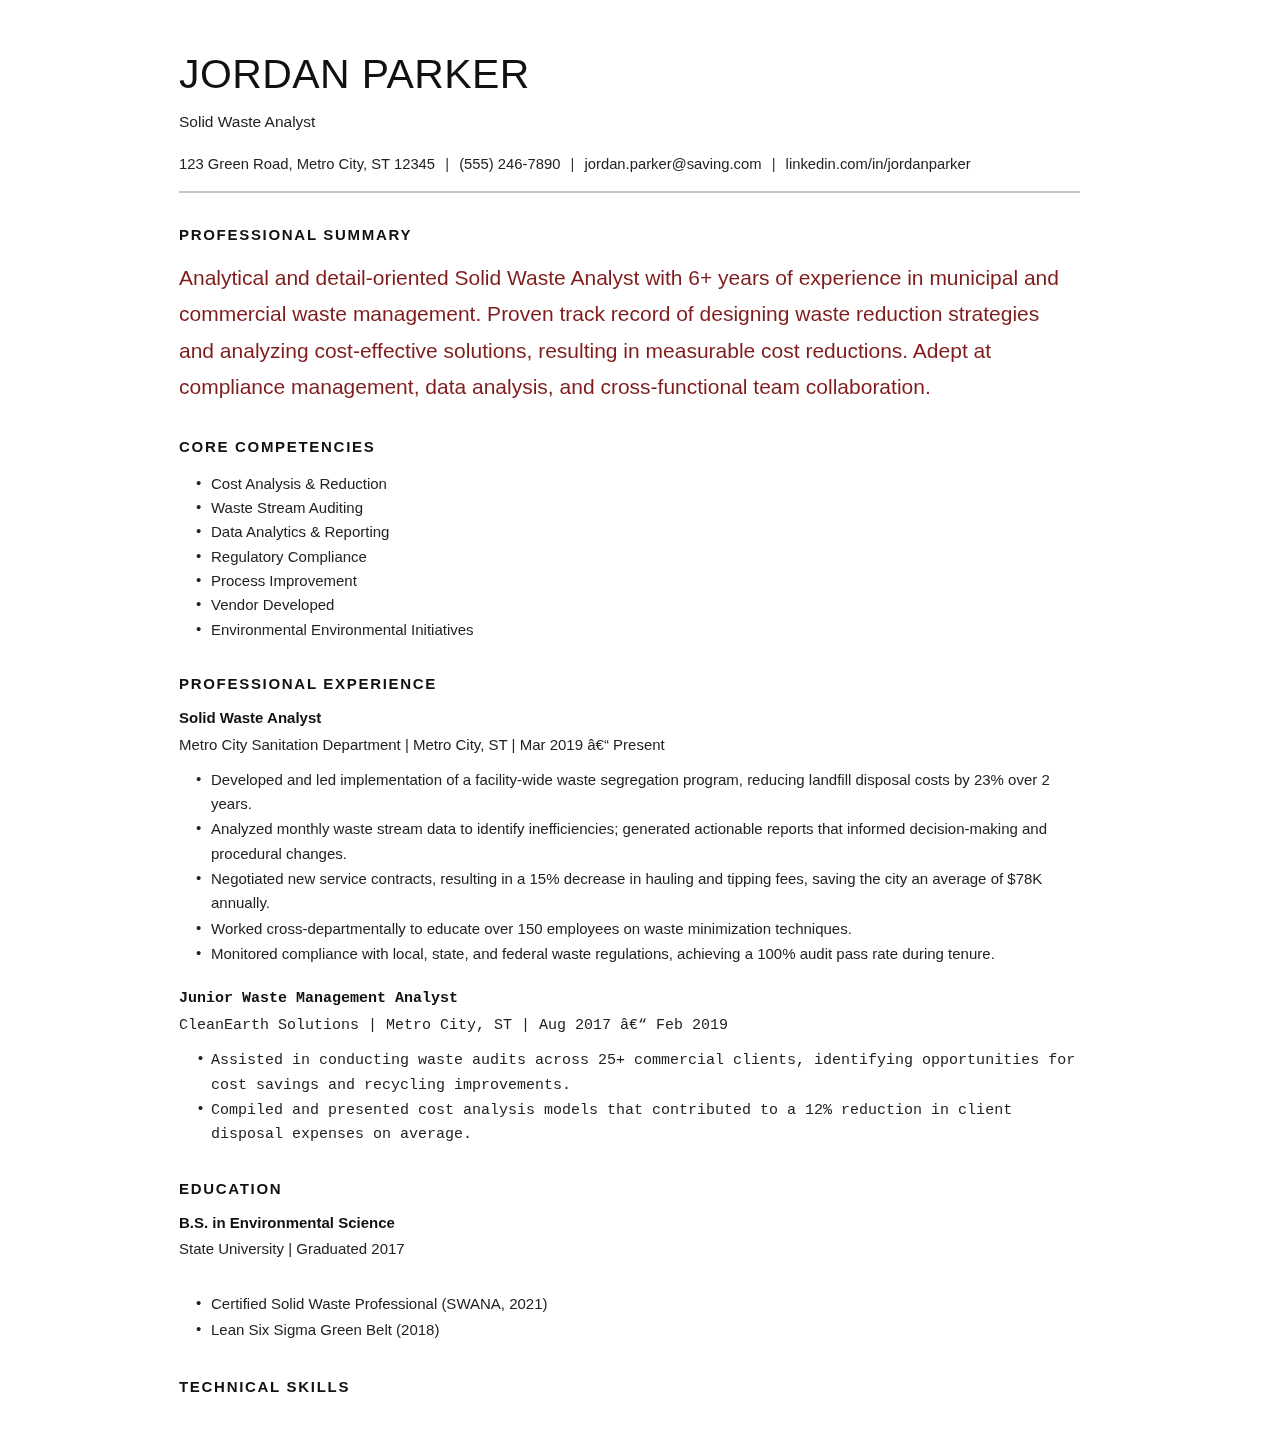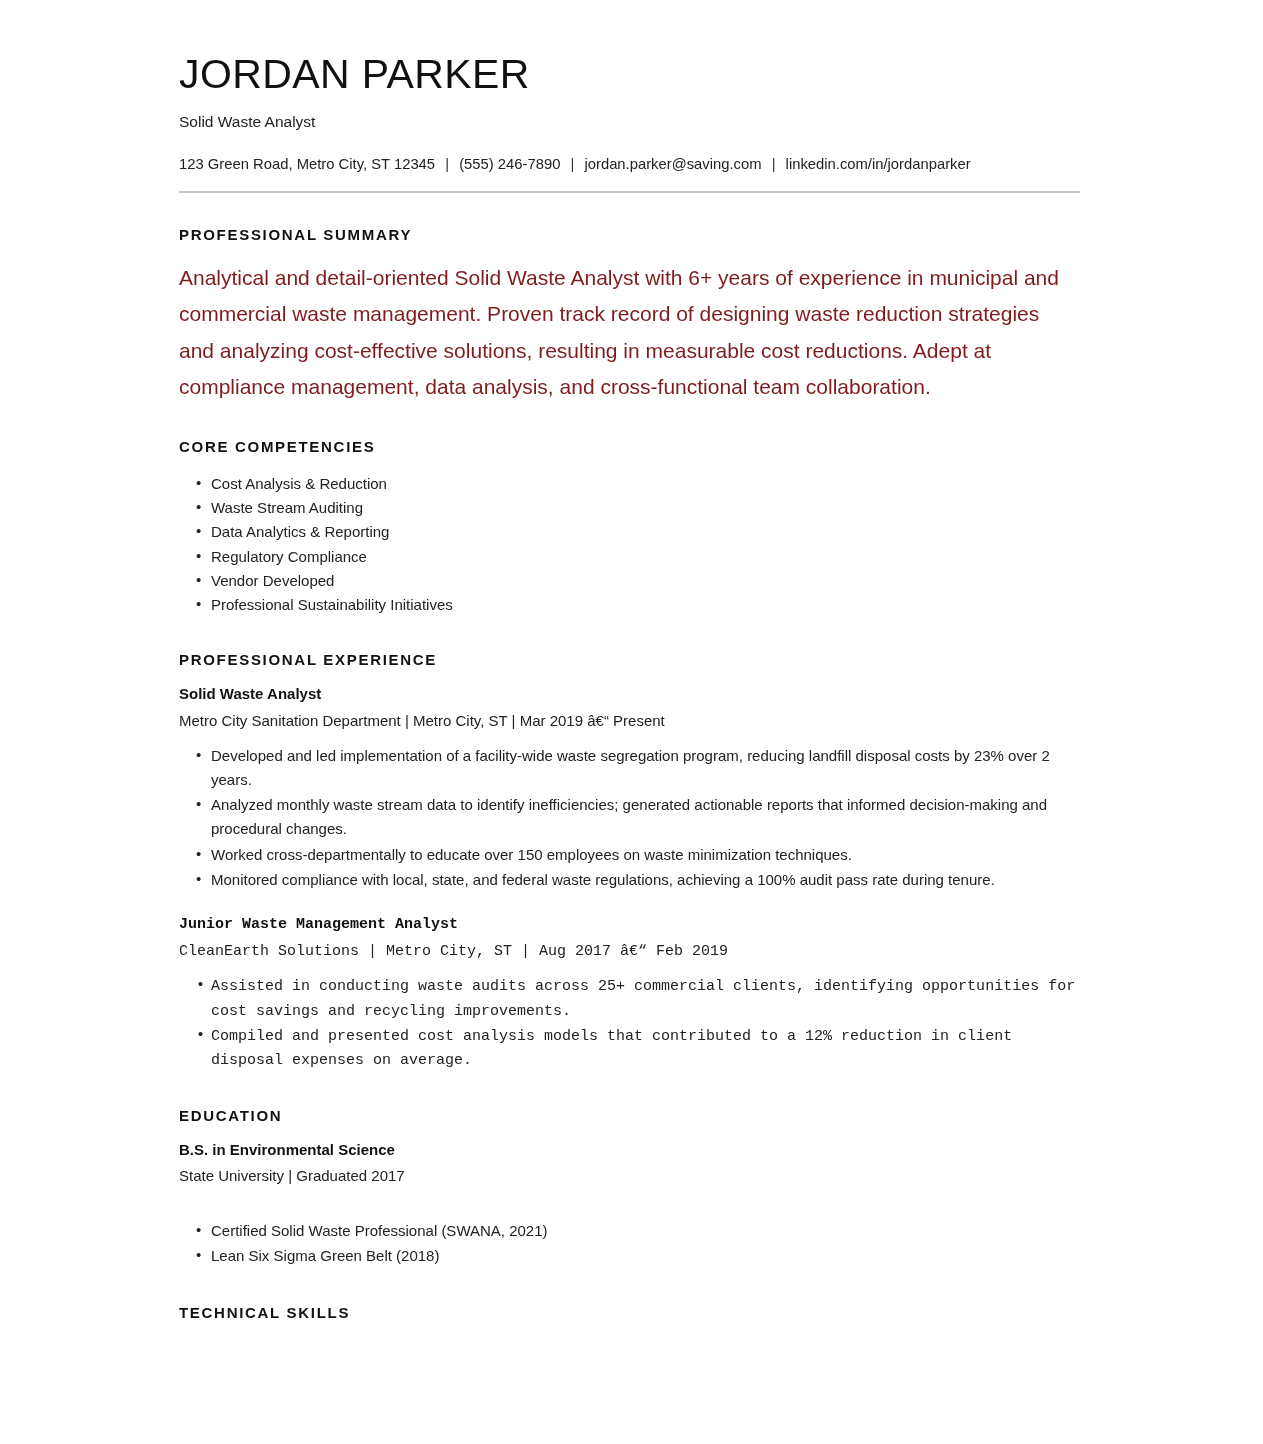--- a/index.html
+++ b/index.html
@@ -146,34 +146,36 @@
     <p class="paragraph">Analytical and detail-oriented Solid Waste Analyst with 6+ years of experience in municipal and commercial waste management. Proven track record of designing waste reduction strategies and analyzing cost-effective solutions, resulting in measurable cost reductions. Adept at compliance management, data analysis, and cross-functional team collaboration.</p>
   </section>
 
   <section class="section">
     <h2 class="section-title">CORE COMPETENCIES</h2>
     <ul class="bullets compact">
       <li>Cost Analysis &amp; Reduction</li>
       <li>Waste Stream Auditing</li>
       <li>Data Analytics &amp; Reporting</li>
       <li>Regulatory Compliance</li>
+      <li>Process Improvement</li>
       <li>Vendor Developed</li>
-      <li>Professional Sustainability Initiatives</li>
+      <li>Environmental Environmental Initiatives</li>
     </ul>
   </section>
 
   <section class="section section-exp">
     <h2 class="section-title">PROFESSIONAL EXPERIENCE</h2>
 
     <div class="entry entry-first">
       <div class="entry-title">Solid Waste Analyst</div>
       <div class="entry-meta">Metro City Sanitation Department  |  Metro City, ST  |  Mar 2019 â€“ Present</div>
       <ul class="bullets wide">
         <li>Developed and led implementation of a facility-wide waste segregation program, reducing landfill disposal costs by 23% over 2 years.</li>
         <li>Analyzed monthly waste stream data to identify inefficiencies; generated actionable reports that informed decision-making and procedural changes.</li>
+        <li>Negotiated new service contracts, resulting in a 15% decrease in hauling and tipping fees, saving the city an average of $78K annually.</li>
         <li>Worked cross-departmentally to educate over 150 employees on waste minimization techniques.</li>
         <li>Monitored compliance with local, state, and federal waste regulations, achieving a 100% audit pass rate during tenure.</li>
       </ul>
     </div>
 
     <div class="entry">
       <div class="entry-title">Junior Waste Management Analyst</div>
       <div class="entry-meta">CleanEarth Solutions  |  Metro City, ST  |  Aug 2017 â€“ Feb 2019</div>
       <ul class="bullets wide">
         <li>Assisted in conducting waste audits across 25+ commercial clients, identifying opportunities for cost savings and recycling improvements.</li>

